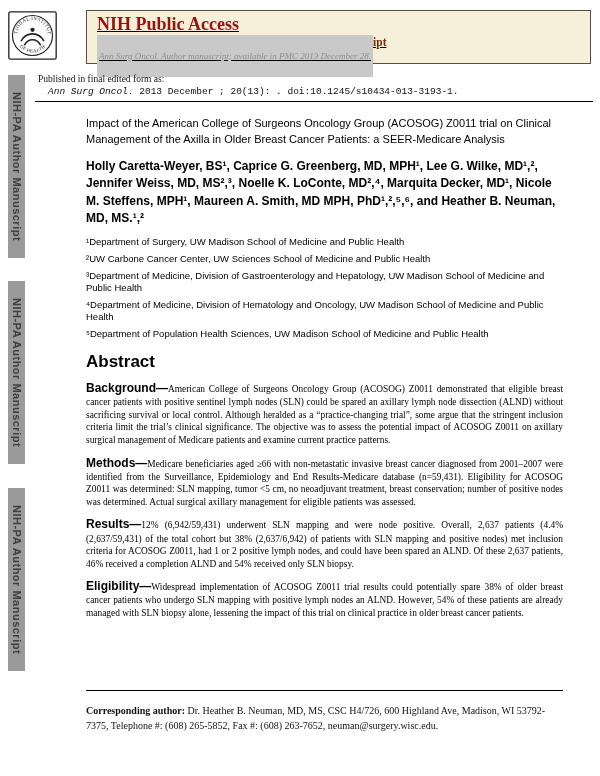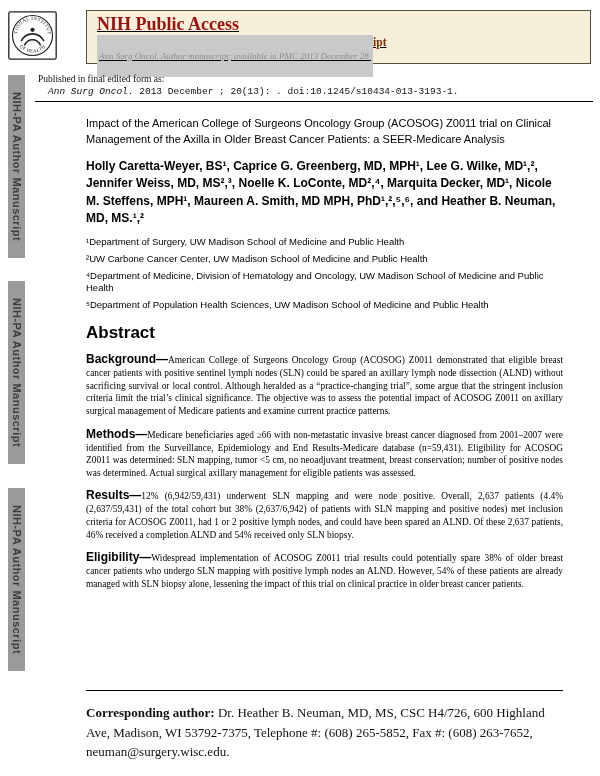--- a/index.html
+++ b/index.html
@@ -56,21 +56,21 @@
   .abs {
     font-family:"Liberation Serif", serif; font-size:9.4px; line-height:1.34;
     text-align:justify; margin:0 0 8px 0;
   }
   .abs b { font-family:"Liberation Sans", sans-serif; font-size:12px; }
 
   
   .footer { position:absolute; left:86px; top:690px; width:477px; background:#ffffff; }
   .footer .rule { border-top:1px solid #000; height:0; }
   .footer p {
-    font-family:"Liberation Serif", serif; font-size:13px; line-height:1.5;
+    font-family:"Liberation Serif", serif; font-size:10px; line-height:1.5;
     margin:12px 0 0 0; color:#111;
   }
 </style>
 </head>
 <body>
 
 <div class="page">
 
   <div class="logo">
     <svg viewBox="0 0 60 60" aria-hidden="true">
@@ -119,21 +119,22 @@
   <div class="wm-bar wm-3">
     <span>NIH-PA Author Manuscript</span>
   </div>
 
   <div class="content">
     <div class="article-title">Impact of the American College of Surgeons Oncology Group (ACOSOG) Z0011 trial on Clinical Management of the Axilla in Older Breast Cancer Patients: a SEER-Medicare Analysis</div>
 
     <p class="authors">Holly Caretta-Weyer, BS¹, Caprice G. Greenberg, MD, MPH¹, Lee G. Wilke, MD¹,², Jennifer Weiss, MD, MS²,³, Noelle K. LoConte, MD²,⁴, Marquita Decker, MD¹, Nicole M. Steffens, MPH¹, Maureen A. Smith, MD MPH, PhD¹,²,⁵,⁶, and Heather B. Neuman, MD, MS.¹,²</p>
 
     <p class="affil">¹Department of Surgery, UW Madison School of Medicine and Public Health</p>
-    <p class="affil">²UW Carbone Cancer Center, UW Madison School of Medicine and Public Health</p>
+    <p class="affil">²UW Carbone Cancer Center, UW Sciences School of Medicine and Public Health</p>
+    <p class="affil">³Department of Medicine, Division of Gastroenterology and Hepatology, UW Madison School of Medicine and Public Health</p>
     <p class="affil">⁴Department of Medicine, Division of Hematology and Oncology, UW Madison School of Medicine and Public Health</p>
     <p class="affil">⁵Department of Population Health Sciences, UW Madison School of Medicine and Public Health</p>
 
     <div class="abstract-h">Abstract</div>
 
     <p class="abs">
       <b>Background—</b><span>American College of Surgeons Oncology Group (ACOSOG) Z0011 demonstrated that eligible breast cancer patients with positive sentinel lymph nodes (SLN) could be spared an axillary lymph node dissection (ALND) without sacrificing survival or local control. Although heralded as a “practice-changing trial”, some argue that the stringent inclusion criteria limit the trial’s clinical significance. The objective was to assess the potential impact of ACOSOG Z0011 on axillary surgical management of Medicare patients and examine current practice patterns.</span>
     </p>
     <p class="abs">
       <b>Methods—</b><span>Medicare beneficiaries aged ≥66 with non-metastatic invasive breast cancer diagnosed from 2001–2007 were identified from the Surveillance, Epidemiology and End Results-Medicare database (n=59,431). Eligibility for ACOSOG Z0011 was determined: SLN mapping, tumor &lt;5 cm, no neoadjuvant treatment, breast conservation; number of positive nodes was determined. Actual surgical axillary management for eligible patients was assessed.</span>

